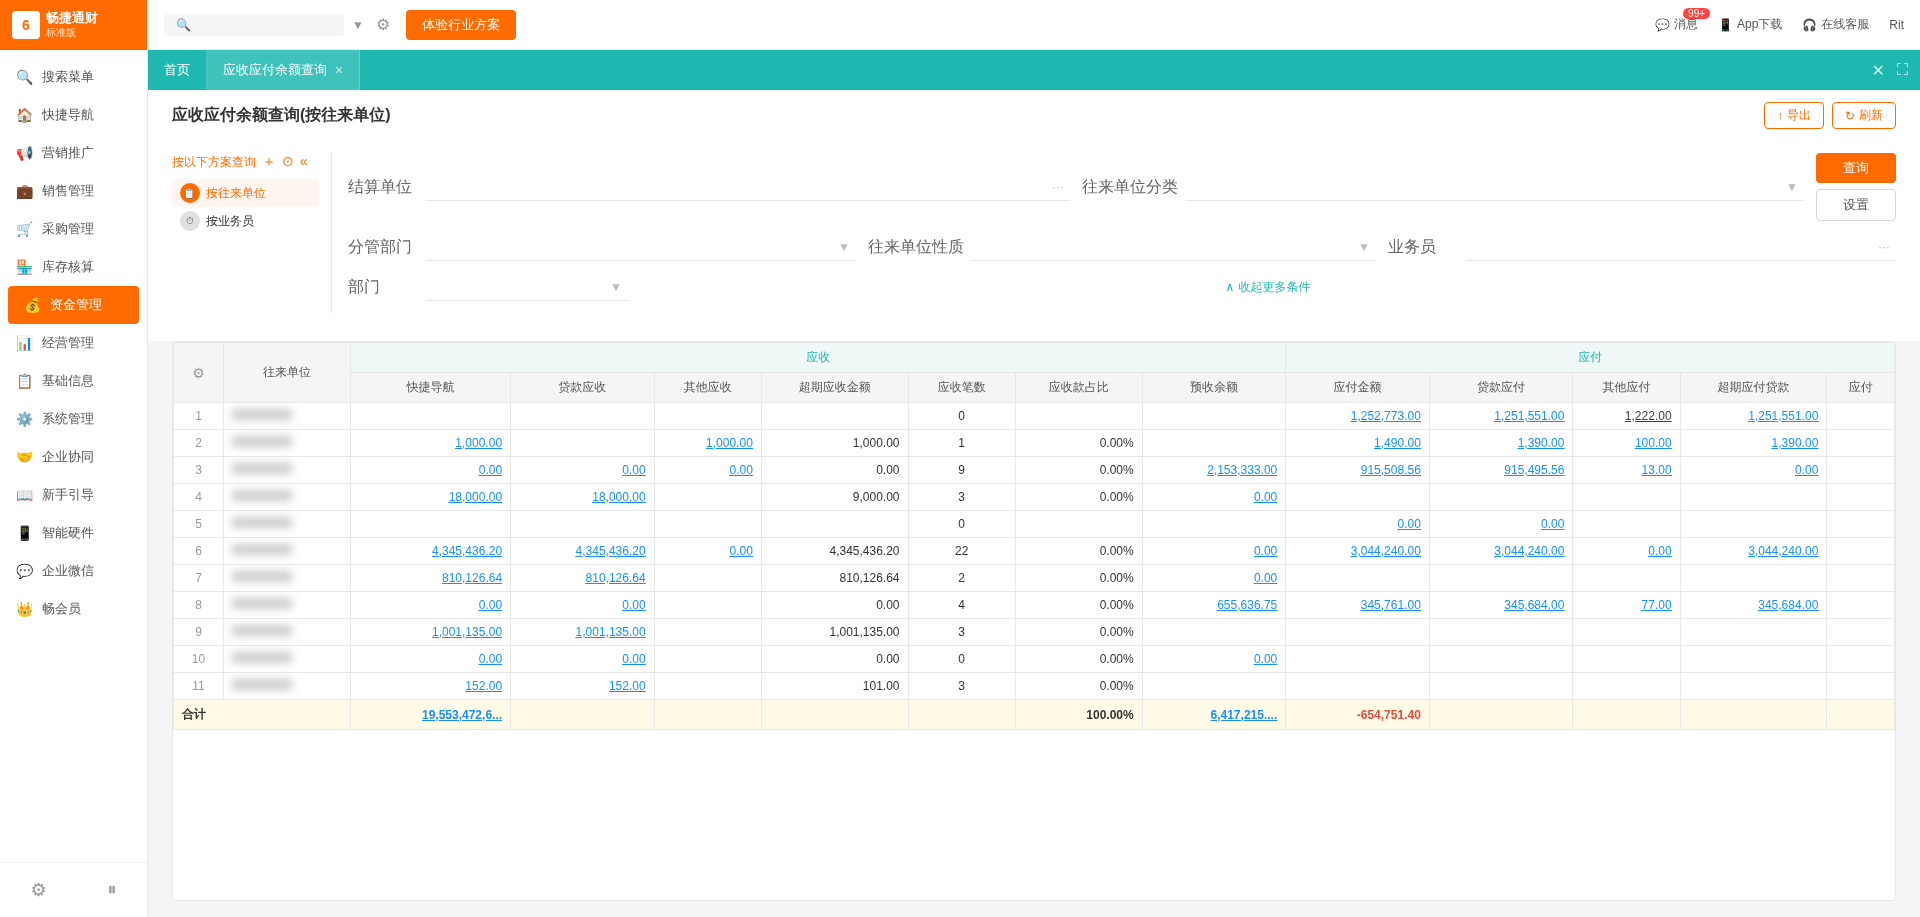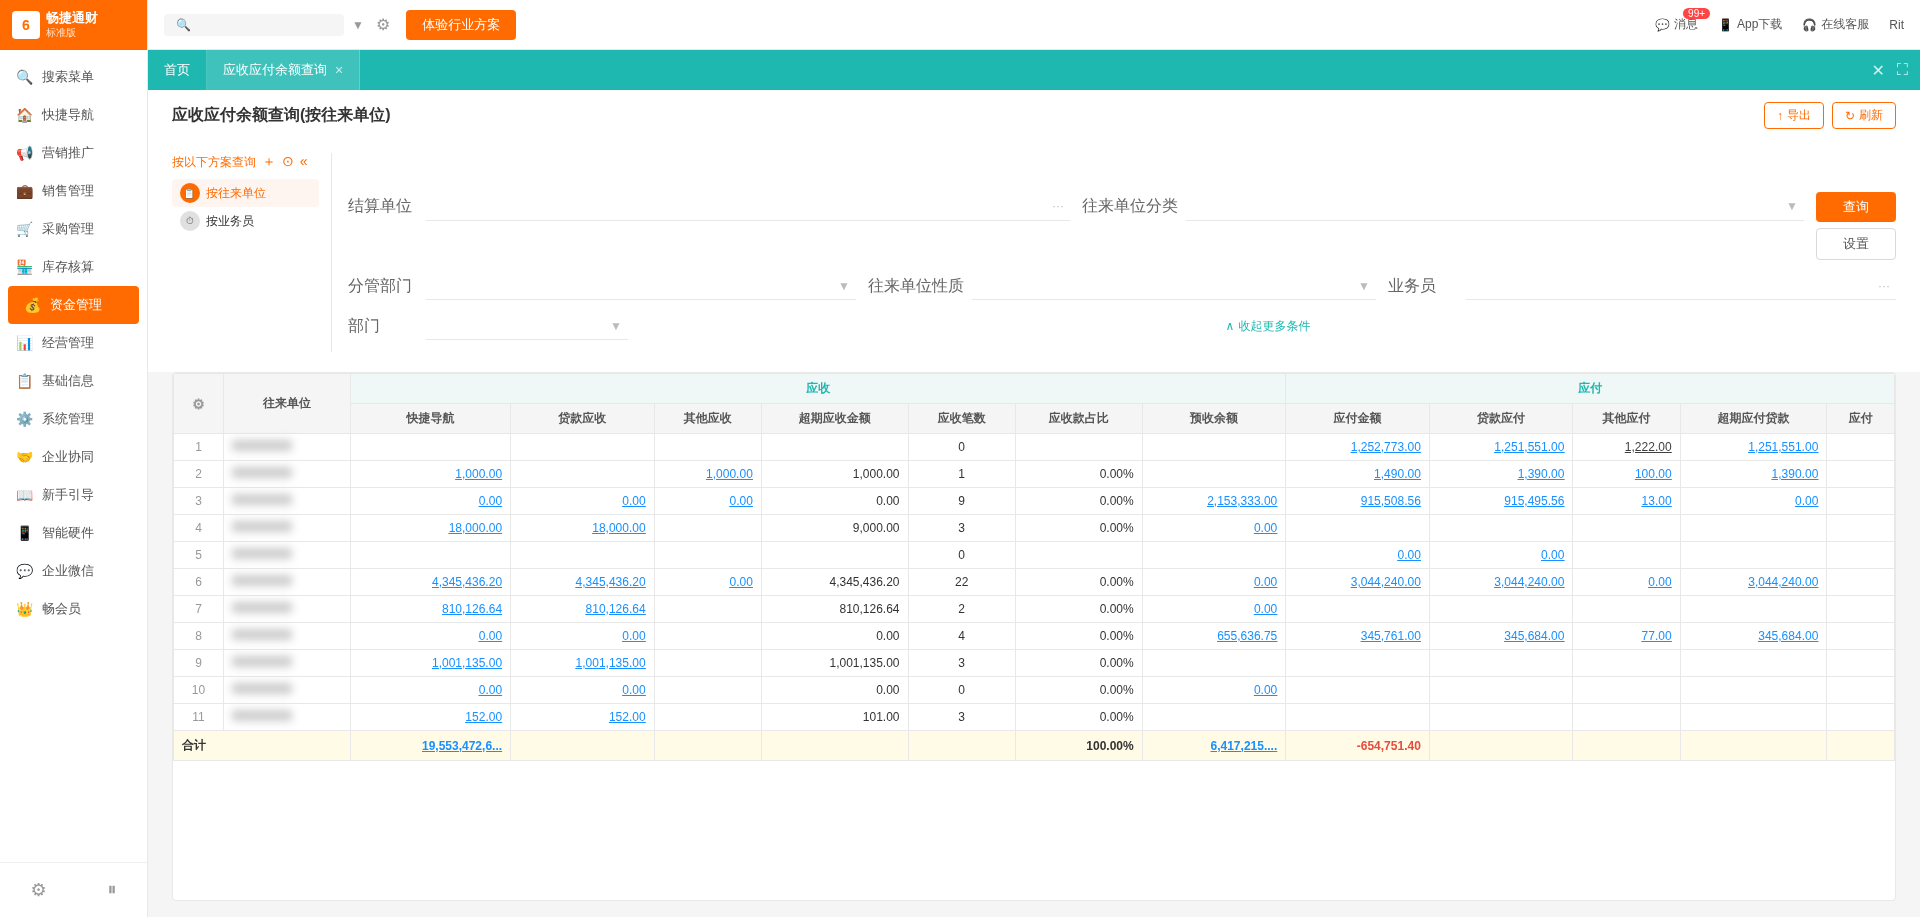--- a/index.html
+++ b/index.html
@@ -42,21 +42,21 @@
     .tab-item.home { color: #fff; font-weight: 500; }
     .tab-item.active { background: rgba(255,255,255,0.15); color: #fff; }
     .tab-close { margin-left: 8px; color: rgba(255,255,255,0.7); font-size: 14px; }
     .tabbar-right { margin-left: auto; display: flex; align-items: center; padding: 0 12px; gap: 12px; }
     .tabbar-icon-btn { color: rgba(255,255,255,0.8); font-size: 16px; cursor: pointer; }
 
     
     .page { flex: 1; overflow: hidden; display: flex; flex-direction: column; background: #f5f5f5; }
 
     
-    .page-header { background: #fff; padding: 12px 24px 8px; flex-shrink: 0; }
+    .page-header { background: #fff; padding: 12px 24px 16px; flex-shrink: 0; }
     .page-title-row { display: flex; align-items: center; justify-content: space-between; margin-bottom: 12px; }
     .page-title { font-size: 16px; font-weight: bold; color: #333; }
     .page-actions { display: flex; gap: 8px; }
     .btn-export { border: 1px solid #ff6b00; color: #ff6b00; background: #fff; border-radius: 4px; padding: 4px 12px; font-size: 12px; cursor: pointer; display: flex; align-items: center; gap: 4px; }
     .btn-refresh { border: 1px solid #ff6b00; color: #ff6b00; background: #fff; border-radius: 4px; padding: 4px 12px; font-size: 12px; cursor: pointer; display: flex; align-items: center; gap: 4px; }
 
     
     .search-area { display: flex; gap: 16px; padding: 12px 0; }
     .search-left { width: 160px; flex-shrink: 0; border-right: 1px solid #e8e8e8; padding-right: 12px; }
     .search-left-title { display: flex; align-items: center; gap: 6px; color: #555; font-size: 12px; margin-bottom: 8px; }
@@ -70,30 +70,30 @@
     .search-right { flex: 1; }
     .search-row { display: flex; gap: 12px; align-items: center; margin-bottom: 12px; }
     .search-field { display: flex; align-items: center; gap: 8px; flex: 1; }
     .search-field-label { color: #666; font-size: 16px; white-space: nowrap; min-width: 70px; }
     .search-field-input { flex: 1; border-bottom: 1px solid #e8e8e8; padding: 4px 6px; font-size: 12px; color: #333; display: flex; align-items: center; justify-content: space-between; min-height: 28px; }
     .search-field-dots { color: #bbb; }
     .search-field-arrow { color: #bbb; }
     .collapse-btn { color: #1eb8b0; font-size: 12px; cursor: pointer; display: flex; align-items: center; gap: 4px; white-space: nowrap; }
 
     
-    .query-btn-area { display: flex; flex-direction: column; gap: 6px; width: 80px; flex-shrink: 0; margin-top: 39px; }
+    .query-btn-area { display: flex; flex-direction: column; gap: 6px; width: 80px; flex-shrink: 0; }
     .btn-query { background: #ff6b00; color: #fff; border: none; border-radius: 4px; padding: 6px 16px; font-size: 13px; cursor: pointer; width: 100%; }
     .btn-setting { background: #fff; color: #555; border: 1px solid #d9d9d9; border-radius: 4px; padding: 6px 16px; font-size: 13px; cursor: pointer; width: 100%; }
 
     
     .table-section { flex: 1; overflow: hidden; display: flex; flex-direction: column; padding: 0 24px 16px; }
     .table-container { flex: 1; overflow: auto; background: #fff; border: 1px solid #e8e8e8; border-radius: 4px; }
     .data-table { width: 100%; border-collapse: collapse; font-size: 12px; }
     .data-table th, .data-table td { border: 1px solid #e8e8e8; padding: 6px 8px; white-space: nowrap; }
-    .data-table thead th { background: #f5f5f5; color: #555; font-weight: bold; text-align: center; }
+    .data-table thead th { background: #f5f5f5; color: #555; font-weight: normal; text-align: center; }
     .data-table thead .group-header { background: #f0f7f7; color: #1eb8b0; }
     .data-table tbody td { color: #333; }
     .data-table .num-cell { text-align: right; }
     .data-table .center-cell { text-align: center; }
     .data-table .link-cell { color: #1890ff; text-decoration: underline; cursor: pointer; text-align: right; }
     .data-table .row-num { color: #999; text-align: center; }
     .data-table .settings-cell { text-align: center; }
     .data-table tfoot td { background: #fffbe6; font-weight: bold; margin-left: 29px; }
     .table-gear { color: #999; font-size: 14px; cursor: pointer; }
   </style>

